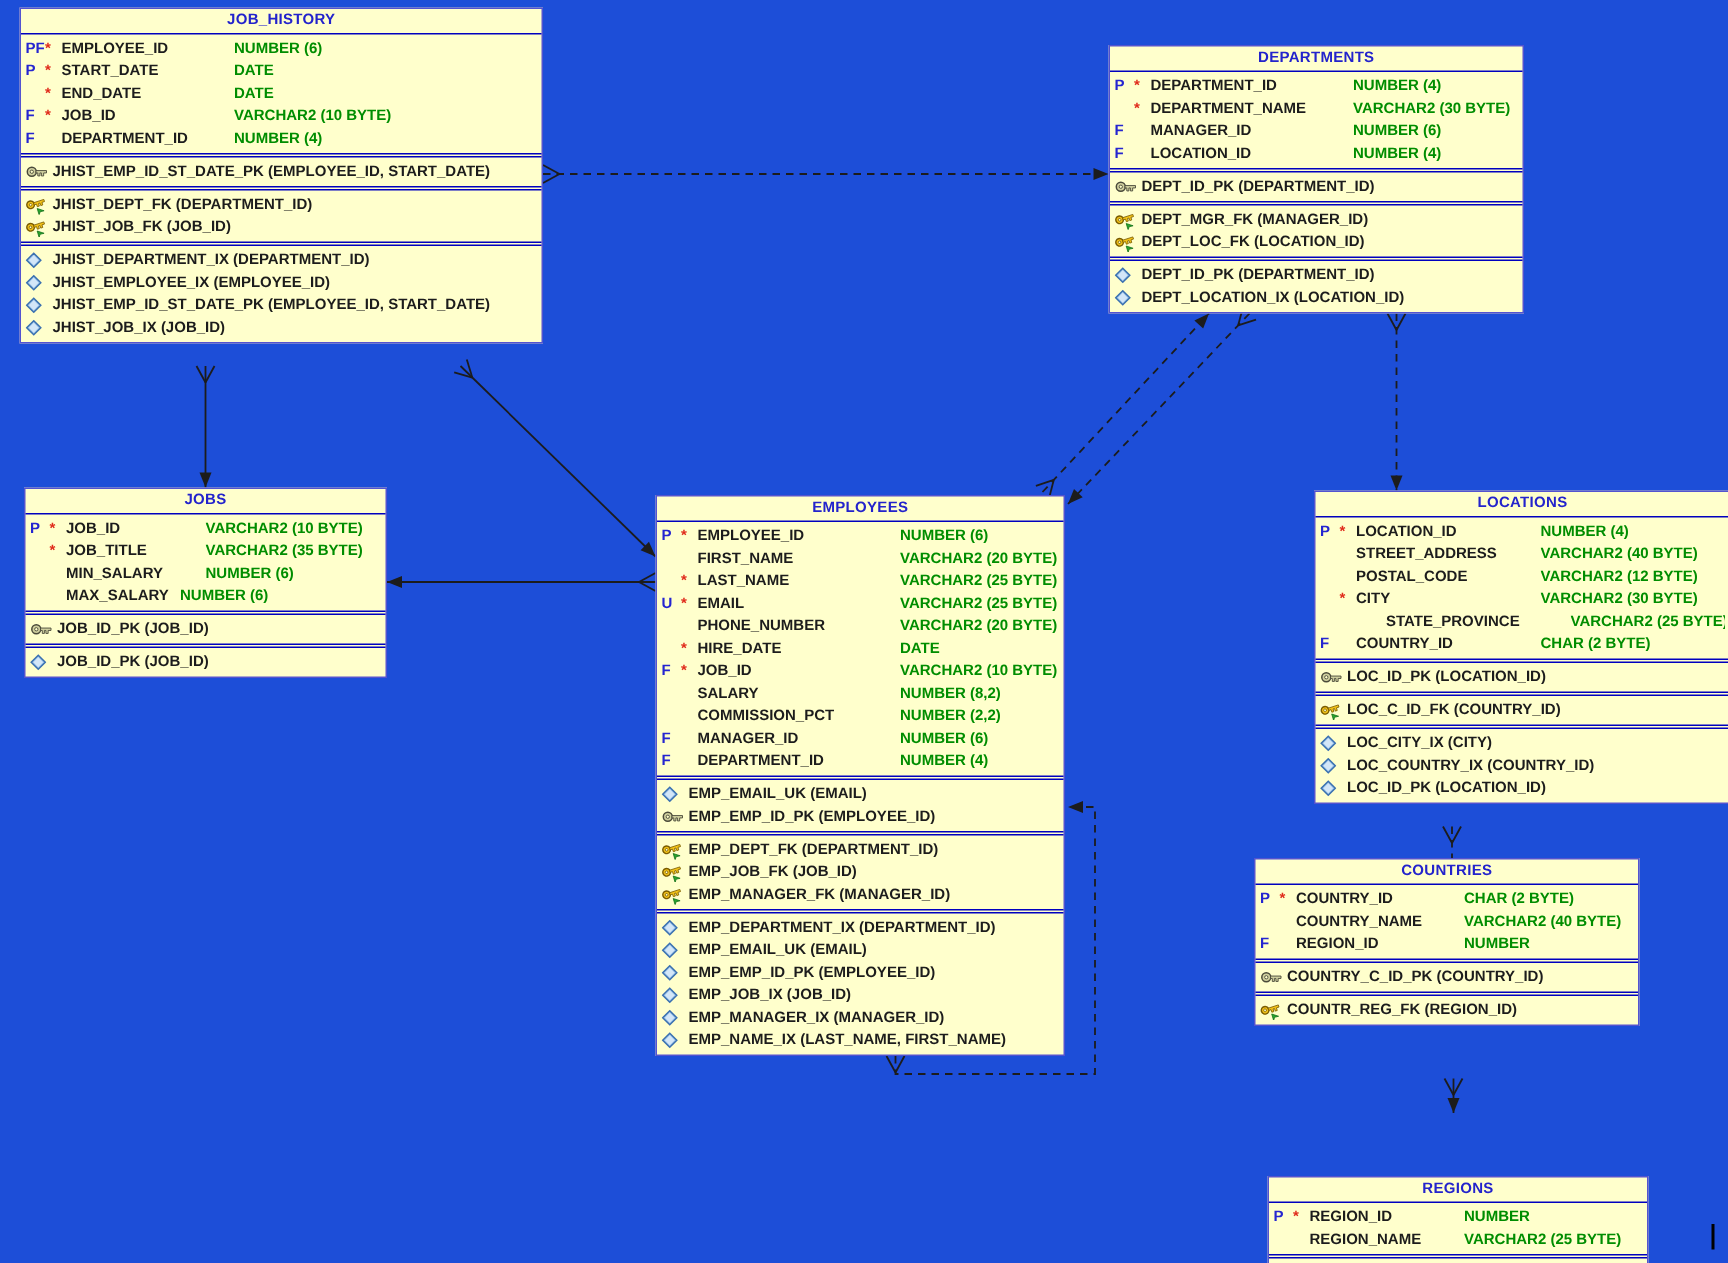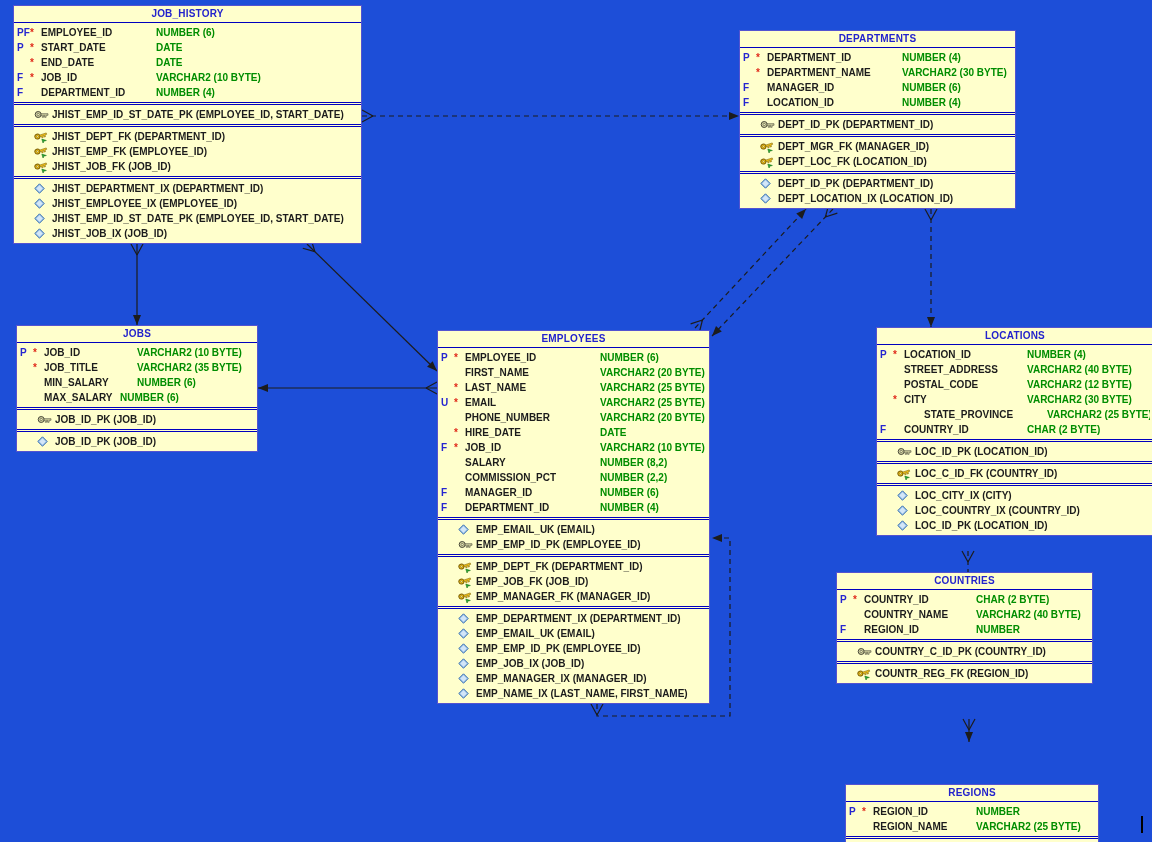--- a/index.html
+++ b/index.html
@@ -16,21 +16,21 @@
     border-bottom:1px solid #0000bf;letter-spacing:.2px;white-space:nowrap;overflow:hidden;
   }
   .sect{padding:2px 0;}
   .sect + .sect{border-top:3px double #0000bf;}
   .col-row{display:flex;height:15px;line-height:15px;padding:0 3px;white-space:nowrap;}
   .flags{flex:0 0 24px;color:#2525d0;}
   .flags .fl{display:inline-block;min-width:13px;}
   .flags .star{color:#e02a1a;}
   .cname{flex:0 0 auto;overflow:hidden;}
   .ctype{color:#008d00;flex:1 1 auto;overflow:hidden;}
-  .key-row{display:flex;align-items:center;height:15px;line-height:15px;padding:0 20px;white-space:nowrap;}
+  .key-row{display:flex;align-items:center;height:15px;line-height:15px;padding:0 3px;white-space:nowrap;}
   .key-icon{flex:0 0 18px;display:inline-flex;align-items:center;}
   .caret{position:absolute;width:2px;height:17px;background:#000;}
 </style>
 </head>
 <body>
 
 <div class="canvas">
   <svg id="connector-layer" xmlns="http://www.w3.org/2000/svg">
       <polyline points="137,244 137,325" fill="none" stroke="#1c1c1c" stroke-width="1.2"></polyline>
       <line x1="137" y1="255" x2="131" y2="244" stroke="#1c1c1c" stroke-width="1.2"></line>
@@ -133,33 +133,20 @@
             <span class="key-icon">
               <svg width="15" height="12" viewBox="0 0 15 12">
                 <g transform="rotate(-18 7 5)">
                   <circle cx="3.4" cy="4.4" r="2.5" fill="#f2c218" stroke="#7a5c00"></circle>
                   <circle cx="3.4" cy="4.4" r=".9" fill="#ffffcc" stroke="#7a5c00" stroke-width=".5"></circle>
                   <path d="M5.7 3.7h7.2v1.5h-1.8V7h-1.4V5.2h-1V7H7.3V5.2H5.7z" fill="#f2c218" stroke="#7a5c00" stroke-width=".5"></path>
                 </g>
                 <path d="M7.8 8l4.6 1.5-2.7.7-.6 2.2z" fill="#2aa62f" stroke="#0c6b14" stroke-width=".5"></path>
               </svg>
             </span>
-            <span>JHIST_EMP_FK (EMPLOYEE_ID)</span>
-          </div>
-          <div class="key-row">
-            <span class="key-icon">
-              <svg width="15" height="12" viewBox="0 0 15 12">
-                <g transform="rotate(-18 7 5)">
-                  <circle cx="3.4" cy="4.4" r="2.5" fill="#f2c218" stroke="#7a5c00"></circle>
-                  <circle cx="3.4" cy="4.4" r=".9" fill="#ffffcc" stroke="#7a5c00" stroke-width=".5"></circle>
-                  <path d="M5.7 3.7h7.2v1.5h-1.8V7h-1.4V5.2h-1V7H7.3V5.2H5.7z" fill="#f2c218" stroke="#7a5c00" stroke-width=".5"></path>
-                </g>
-                <path d="M7.8 8l4.6 1.5-2.7.7-.6 2.2z" fill="#2aa62f" stroke="#0c6b14" stroke-width=".5"></path>
-              </svg>
-            </span>
             <span>JHIST_JOB_FK (JOB_ID)</span>
           </div>
         </div>
         <div class="sect">
           <div class="key-row">
             <span class="key-icon">
               <svg width="11" height="11" viewBox="0 0 11 11">
                 <polygon points="5.5,.8 10.2,5.5 5.5,10.2 .8,5.5" fill="#9cc4ea" stroke="#3a70b0"></polygon>
                 <polygon points="5.5,2.2 8.7,5.5 5.5,8.8 2.3,5.5" fill="#d3e6f8"></polygon>
               </svg>

